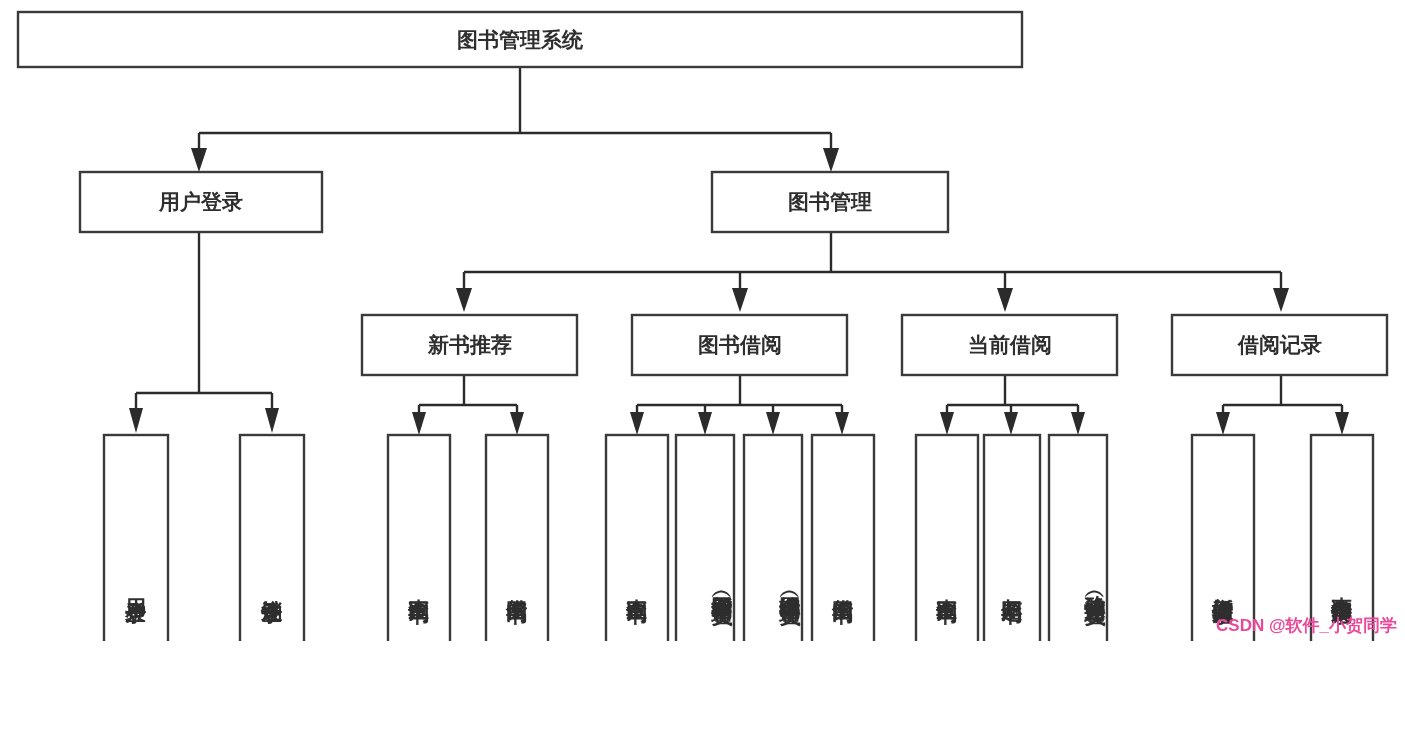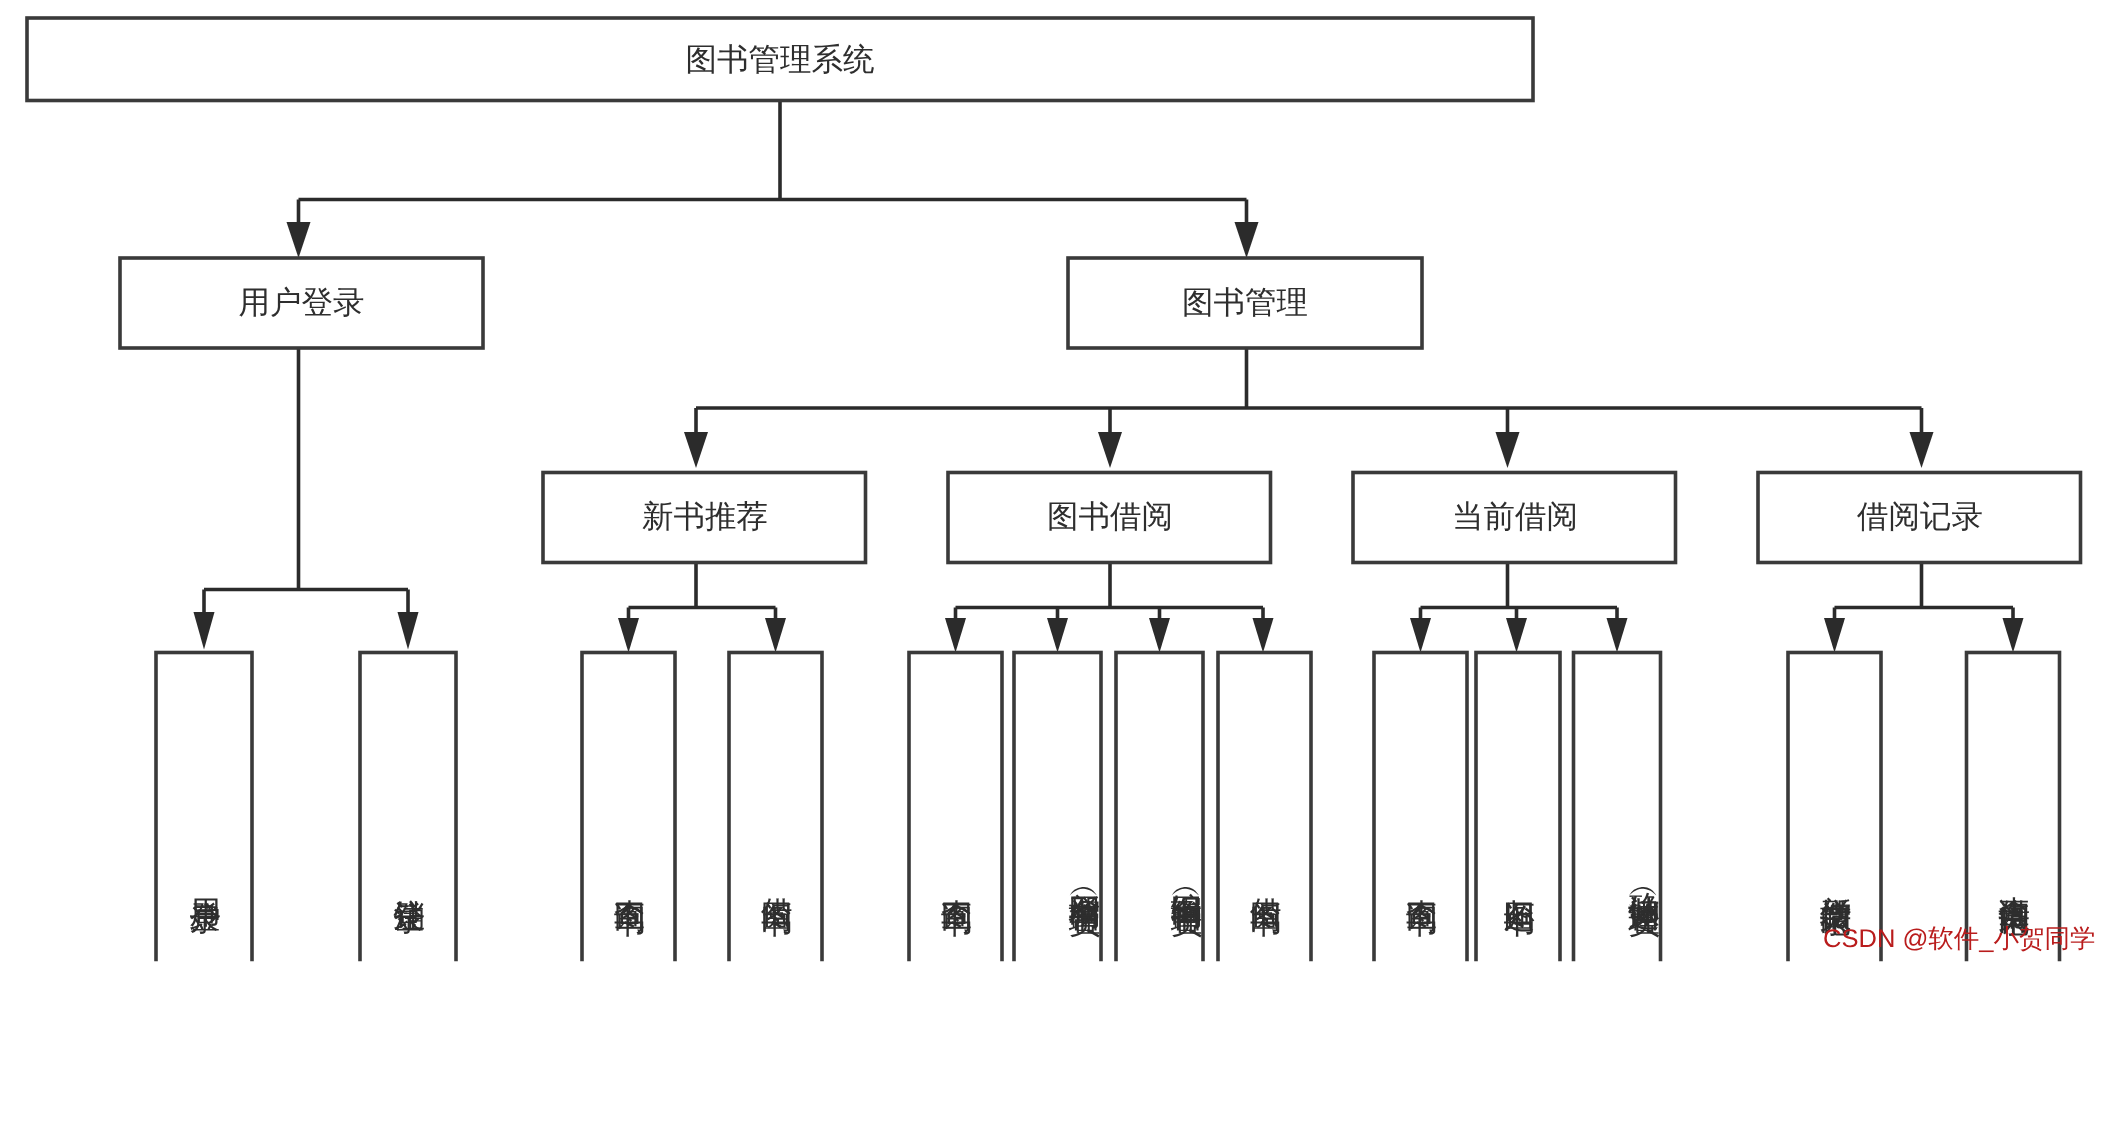--- a/index.html
+++ b/index.html
@@ -9,20 +9,21 @@
   }
   body {
     font-family: "Liberation Sans", "DejaVu Sans", sans-serif;
   }
   #canvas {
     position: relative;
     width: 1405px;
     height: 641px;
     background: #ffffff;
     overflow: hidden;
+    font-weight: bold;
   }
   #diagram-svg {
     position: absolute;
     top: 0;
     left: 0;
     width: 1405px;
     height: 747px;
   }
   .node-box {
     fill: #ffffff;
@@ -65,21 +66,21 @@
     white-space: nowrap;
     pointer-events: none;
     user-select: none;
   }
   .watermark {
     position: absolute;
     right: 8px;
     bottom: 4px;
     font-family: "Liberation Sans", "DejaVu Sans", sans-serif;
     font-size: 17px;
-    color: #b91c1c;
+    color: #ec4899;
     white-space: nowrap;
     user-select: none;
   }
 </style>
 </head>
 <body>
 
 <div id="canvas">
 
   <svg id="diagram-svg" viewBox="0 0 1405 747">

